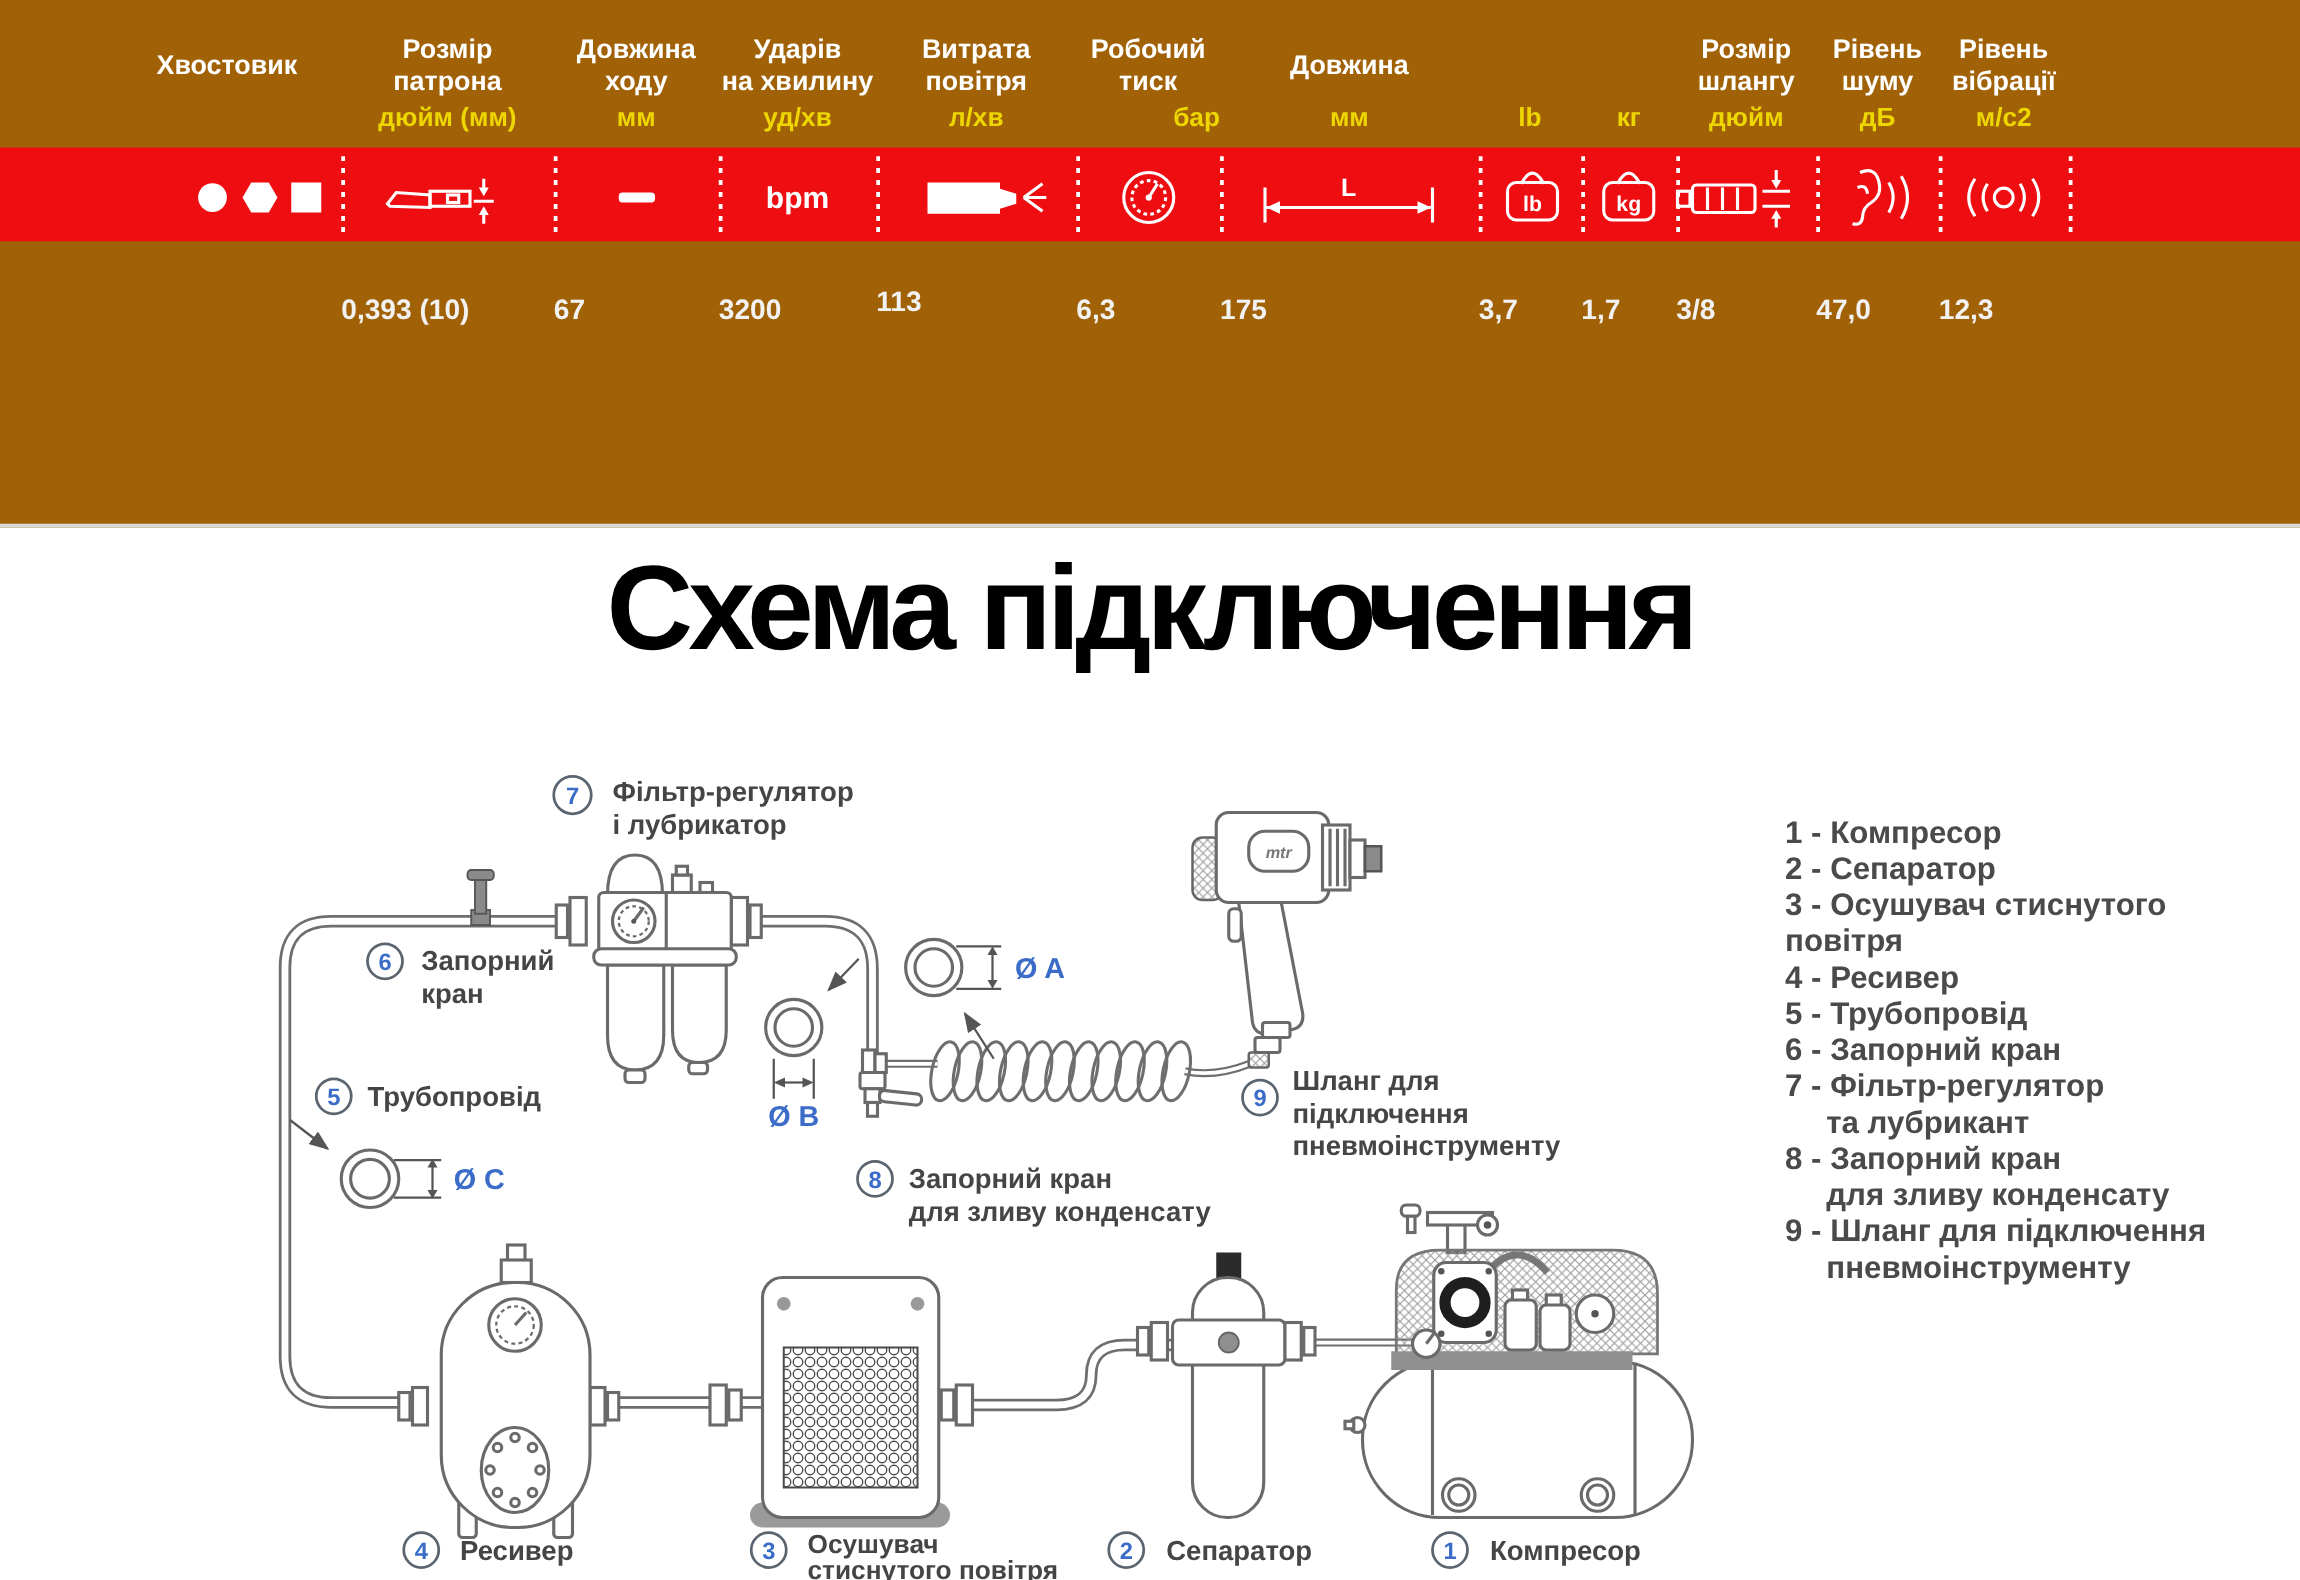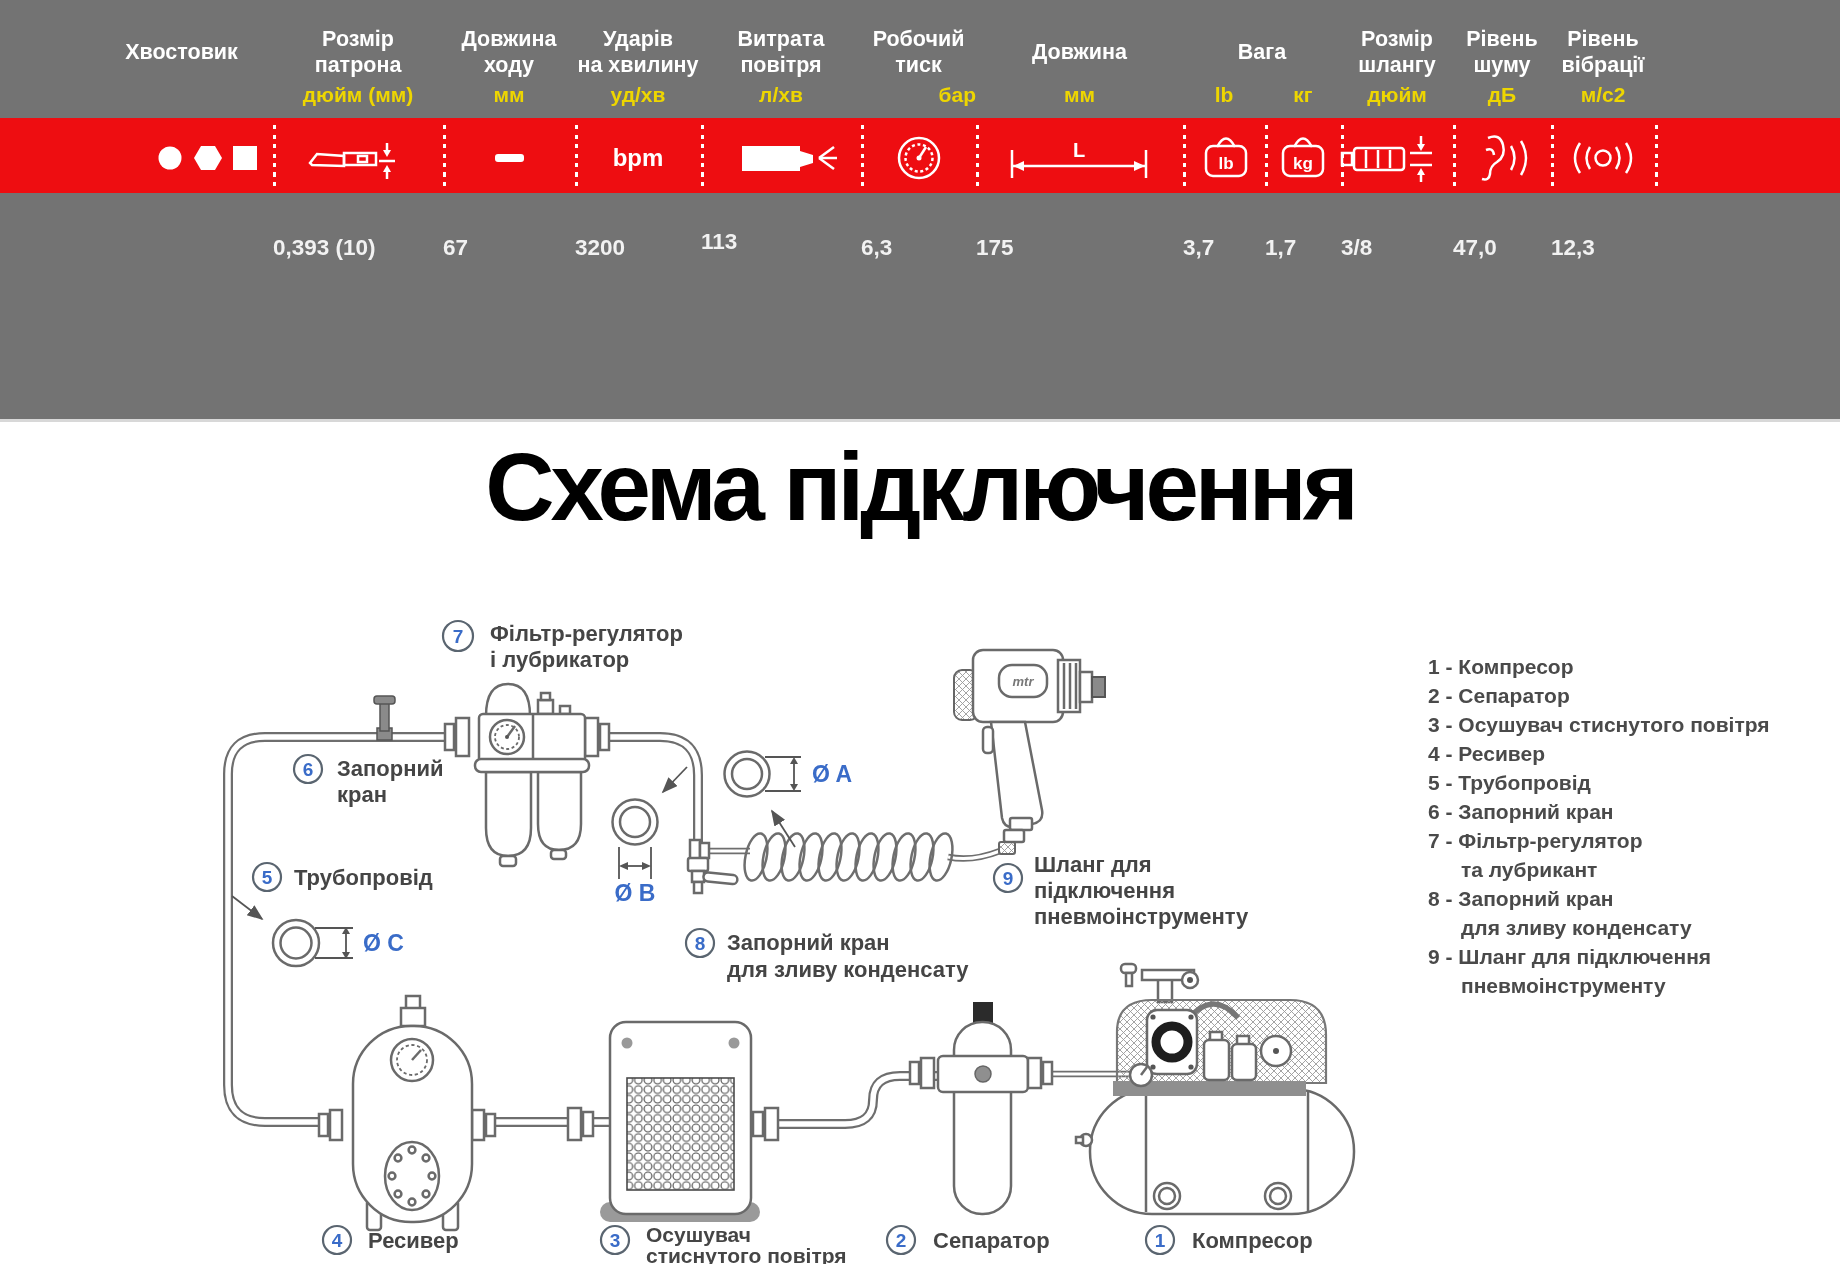--- a/index.html
+++ b/index.html
@@ -1,19 +1,19 @@
 <!DOCTYPE html>
 <html><head>
 <meta charset="utf-8">
 <style>
   html,body{margin:0;padding:0;background:#fff;}
   .page{position:relative;width:1840px;height:1264px;overflow:hidden;background:#fff;
         font-family:"Liberation Sans",sans-serif;}
   
-  .spec{position:absolute;top:0;left:0;width:1840px;height:419px;background:#737373;
+  .spec{position:absolute;top:0;left:0;width:1840px;height:419px;background:#a16207;
         border-bottom:3px solid #d8d8d8;}
   .redband{position:absolute;top:118px;left:0;width:1840px;height:75px;background:#ee0d11;}
   .hcell{position:absolute;top:12px;height:80px;display:flex;align-items:center;justify-content:center;
          text-align:center;color:#ffffff;font-weight:bold;font-size:21.5px;line-height:26px;
          white-space:pre-line;}
   .unit{position:absolute;top:83px;height:28px;text-align:center;color:#eed600;font-weight:bold;font-size:21px;}
   .val{position:absolute;top:235px;height:32px;color:#f2f2f2;font-weight:bold;font-size:22.5px;}
   .sep{position:absolute;top:125px;width:3px;height:61px;
        background:repeating-linear-gradient(to bottom,#ffffff 0 4px,transparent 4px 9.5px);}
   svg.icons{position:absolute;top:118px;left:0;}
@@ -35,21 +35,21 @@
   .pi2{stroke:#ffffff;stroke-width:3;fill:none;}
   .dlab{fill:#454545;font-size:22px;font-weight:bold;}
   .dlab2{fill:#454545;font-size:21px;font-weight:bold;}
   .dnum{fill:#3a6cc8;font-size:19px;font-weight:bold;text-anchor:middle;}
   .dia{fill:#3a6cc8;font-size:23px;font-weight:bold;}
   .ccirc{fill:#ffffff;stroke:#5a6570;stroke-width:2.2;}
   .tri{fill:#555555;}
   .logo{fill:#777;font-size:13px;font-style:italic;font-weight:bold;text-anchor:middle;}
   
   .legend{position:absolute;left:1428px;top:652px;width:400px;color:#4a4a4a;
-          font-weight:bold;font-size:21px;line-height:29px;}
+          font-weight:bold;font-size:25px;line-height:29px;}
   .legend .ind{padding-left:33px;}
 </style>
 </head>
 <body>
 
 <div class="page">
 
   <div class="spec">
     <div class="redband"></div>
 
@@ -58,21 +58,20 @@
 патрона</div>
     <div class="hcell" style="left:443px;width:132px;">Довжина
 ходу</div>
     <div class="hcell" style="left:701px;width:160px;">Витрата
 повітря</div>
     <div class="hcell" style="left:575px;width:126px;">Ударів
 на хвилину</div>
     <div class="hcell" style="left:861px;width:115px;">Робочий
 тиск</div>
     <div class="hcell" style="left:976px;width:207px;">Довжина</div>
-    <div class="hcell" style="left:1183px;width:158px;">Вага</div>
     <div class="hcell" style="left:1341px;width:112px;">Розмір
 шлангу</div>
     <div class="hcell" style="left:1453px;width:98px;">Рівень
 шуму</div>
     <div class="hcell" style="left:1551px;width:104px;">Рівень
 вібрації</div>
 
     <div class="unit" style="left:273px;width:170px;">дюйм (мм)</div>
     <div class="unit" style="left:443px;width:132px;">мм</div>
     <div class="unit" style="left:575px;width:126px;">уд/хв</div>

